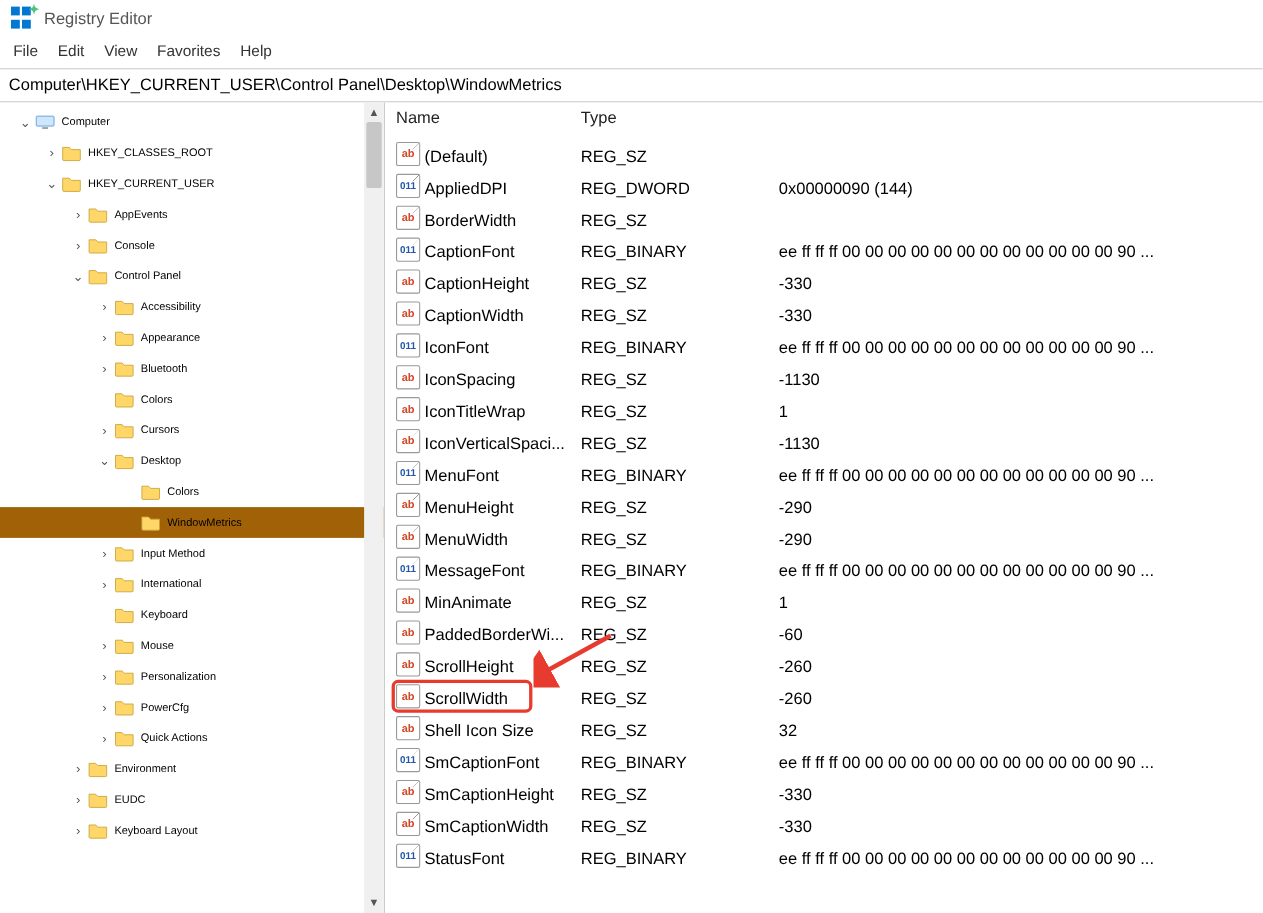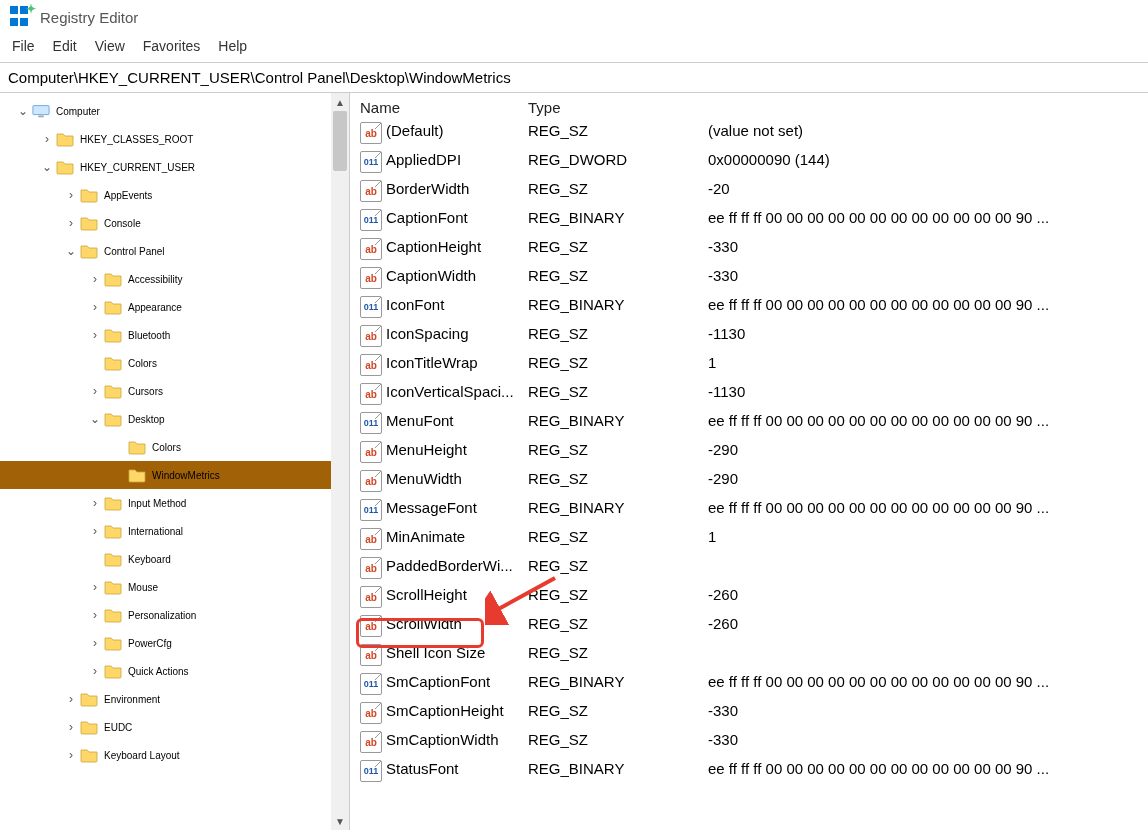--- a/index.html
+++ b/index.html
@@ -35,21 +35,21 @@
 .computer-icon svg { width:20px; height:16px; }
 .tree-label { font-size: 10px; }
 .indent { display:inline-block; }
 
 .list-pane { flex: 1; overflow: hidden; position: relative; }
 .list-header { display: flex; padding: 6px 0 6px 10px; color: #222; font-size: 15px; }
 .col-name { width: 168px; }
 .col-type { width: 180px; }
 .col-data { flex: 1; }
 .list-body { padding-left: 0; }
-.list-row { display: flex; align-items: flex-start; height: 29px; padding-left: 10px; font-size: 15px; }
+.list-row { display: flex; align-items: flex-end; height: 29px; padding-left: 10px; font-size: 15px; }
 .val-icon { width: 22px; height: 22px; margin-right: 4px; display:flex; align-items:center; justify-content:center; border:1px solid #999; border-radius:2px; background:#fff; position:relative; }
 .val-icon .corner { position:absolute; top:0; right:0; width:6px; height:6px; background:linear-gradient(135deg, transparent 48%, #999 50%, #fff 52%); }
 .val-icon.sz { color:#d24726; font-weight:bold; font-size:10px; }
 .val-icon.bin { color:#2258a8; font-weight:bold; font-size:9px; }
 .list-row .nm { width: 142px; overflow: hidden; text-overflow: ellipsis; white-space: nowrap; }
 .list-row .ty { width: 180px; }
 .list-row .da { flex:1; overflow:hidden; white-space:nowrap; }
 
 .highlight-box { position: absolute; border: 3px solid #e63b2e; border-radius: 6px; pointer-events: none; }
 .arrow-overlay { position: absolute; pointer-events: none; }
@@ -337,33 +337,31 @@
   <div class="list-pane">
     <div class="list-header">
       <div class="col-name">Name</div>
       <div class="col-type">Type</div>
     </div>
     <div class="list-body" id="list-container">
         <div class="list-row">
           <span class="val-icon sz">ab<span class="corner"></span></span>
           <span class="nm">(Default)</span>
           <span class="ty">REG_SZ</span>
-          <span class="da">(value not set)</span>
         </div>
         <div class="list-row">
           <span class="val-icon bin">011<span class="corner"></span></span>
           <span class="nm">AppliedDPI</span>
           <span class="ty">REG_DWORD</span>
           <span class="da">0x00000090 (144)</span>
         </div>
         <div class="list-row">
           <span class="val-icon sz">ab<span class="corner"></span></span>
           <span class="nm">BorderWidth</span>
           <span class="ty">REG_SZ</span>
-          <span class="da">-20</span>
         </div>
         <div class="list-row">
           <span class="val-icon bin">011<span class="corner"></span></span>
           <span class="nm">CaptionFont</span>
           <span class="ty">REG_BINARY</span>
           <span class="da">ee ff ff ff 00 00 00 00 00 00 00 00 00 00 00 00 90 ...</span>
         </div>
         <div class="list-row">
           <span class="val-icon sz">ab<span class="corner"></span></span>
           <span class="nm">CaptionHeight</span>
@@ -427,37 +425,39 @@
         <div class="list-row">
           <span class="val-icon sz">ab<span class="corner"></span></span>
           <span class="nm">MinAnimate</span>
           <span class="ty">REG_SZ</span>
           <span class="da">1</span>
         </div>
         <div class="list-row">
           <span class="val-icon sz">ab<span class="corner"></span></span>
           <span class="nm">PaddedBorderWi...</span>
           <span class="ty">REG_SZ</span>
+          <span class="da">-60</span>
         </div>
         <div class="list-row">
           <span class="val-icon sz">ab<span class="corner"></span></span>
           <span class="nm">ScrollHeight</span>
           <span class="ty">REG_SZ</span>
           <span class="da">-260</span>
         </div>
         <div class="list-row">
           <span class="val-icon sz">ab<span class="corner"></span></span>
           <span class="nm">ScrollWidth</span>
           <span class="ty">REG_SZ</span>
           <span class="da">-260</span>
         </div>
         <div class="list-row">
           <span class="val-icon sz">ab<span class="corner"></span></span>
           <span class="nm">Shell Icon Size</span>
           <span class="ty">REG_SZ</span>
+          <span class="da">32</span>
         </div>
         <div class="list-row">
           <span class="val-icon bin">011<span class="corner"></span></span>
           <span class="nm">SmCaptionFont</span>
           <span class="ty">REG_BINARY</span>
           <span class="da">ee ff ff ff 00 00 00 00 00 00 00 00 00 00 00 00 90 ...</span>
         </div>
         <div class="list-row">
           <span class="val-icon sz">ab<span class="corner"></span></span>
           <span class="nm">SmCaptionHeight</span>

